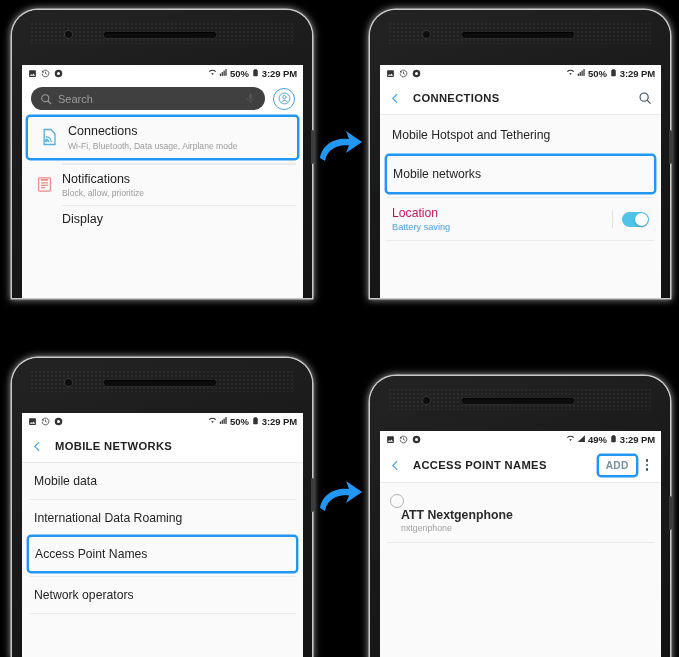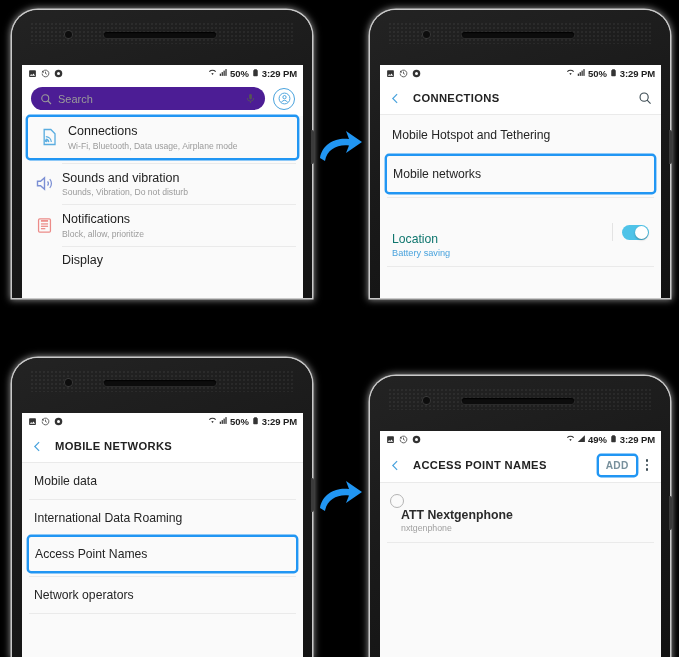--- a/index.html
+++ b/index.html
@@ -45,21 +45,21 @@
     height: 17px; display: flex; align-items: center;
     padding: 0 6px; background: #fff; font-size: 9.5px; color: #222;
   }
   .sb-left { display: flex; align-items: center; gap: 4px; }
   .sb-right { margin-left: auto; display: flex; align-items: flex-start; gap: 2px; font-weight: 700; font-size:9.5px; letter-spacing:-.1px;}
   .sb-ico { width: 9px; height: 9px; display:block; }
 
   
   .searchrow { display: flex; align-items: center; padding: 5px 8px 6px 9px; background:#fff; }
   .searchbox {
-    flex: 1; height: 23px; border-radius: 12px; background: #4c1d95;
+    flex: 1; height: 23px; border-radius: 12px; background: #404040;
     display: flex; align-items: center; padding: 0 9px; gap: 6px;
   }
   .searchbox .ph { color: #9a9a9a; font-size: 11px; }
   .mic { margin-left: auto; }
   .avatar {
     width: 22px; height: 22px; border-radius: 50%; margin-left: 8px;
     border: 1.3px solid #4aa3dd; display: flex; align-items: center; justify-content: center;
     flex-shrink:0;
   }
 
@@ -81,21 +81,21 @@
   .appbar .title { font-size: 11.2px; font-weight: 700; color:#222; letter-spacing: .35px; margin-left: 11px; }
   .appbar .right { margin-left:auto; display:flex; align-items:center; gap: 6px; }
   .backchev { color:#4aa3dd; }
   .addbtn { font-size: 10.2px; font-weight: 700; color:#78909c; padding: 4px 7px; letter-spacing:.3px; }
   .kebab { display:flex; flex-direction:column; gap:2px; padding: 3px 4px; }
   .kebab i { width:2.4px; height:2.4px; border-radius:50%; background:#3a4a52; display:block; }
 
   
   .prow { padding: 10px 12px; font-size: 12.2px; color: #252525; background:#fafafa; position:relative;}
   .prow .sub { font-size: 9.2px; color:#4aa3dd; margin-top:2px; }
-  .prow .main { font-size: 12.2px; color:#0f766e;margin-top:26px; }
+  .prow .main { font-size: 12.2px; color:#be185d; }
   .rowflex { display:flex; align-items:center; }
 
   .toggle-wrap { margin-left:auto; display:flex; align-items:center; gap:9px; }
   .tdiv { width:1px; height:18px; background:#e3e3e3; }
   .toggle { width:27px; height:15px; border-radius:8px; background:#4FC3E8; position:relative; }
   .toggle i { position:absolute; right:1px; top:1px; width:13px; height:13px; border-radius:50%; background:#fff; box-shadow:0 1px 2px rgba(0,0,0,.3); }
 
   
   .apnrow { display:flex; align-items:flex-start; padding: 9px 12px 9px 10px; background:#fafafa;flex-direction:column; }
   .radio { width:14px; height:14px; border-radius:50%; border:1.3px solid #b4b4b4; margin-top:2px; flex-shrink:0;}
@@ -189,33 +189,20 @@
               </svg>
           </div>
           <div class="tx">
             <div class="t1">Connections</div>
             <div class="t2">Wi-Fi, Bluetooth, Data usage, Airplane mode</div>
           </div>
         </div>
 
         <div class="divider" style="margin-top:5px;"></div>
 
-        <div class="srow">
-          <div class="ic">
-            <svg width="21" height="21" viewBox="0 0 24 24" fill="none" stroke="#7b8fd4" stroke-width="1.6">
-                <path d="M4 9.5h3.5L12 5.5v13L7.5 14.5H4z"></path>
-                <path d="M15.5 9.5a4 4 0 0 1 0 5" stroke-width="1.4"></path>
-                <path d="M18 7a7.5 7.5 0 0 1 0 10" stroke-width="1.4"></path>
-              </svg>
-          </div>
-          <div class="tx">
-            <div class="t1">Sounds and vibration</div>
-            <div class="t2">Sounds, Vibration, Do not disturb</div>
-          </div>
-        </div>
 
         <div class="divider"></div>
 
         <div class="srow">
           <div class="ic">
             <svg width="19" height="19" viewBox="0 0 24 24" fill="none" stroke="#ec8b88" stroke-width="1.6">
                 <rect x="4.5" y="3.5" width="15" height="17" rx="1.5"></rect>
                 <line x1="7.5" y1="6.2" x2="16.5" y2="6.2" stroke-width="2.2"></line>
                 <line x1="7.5" y1="10" x2="16.5" y2="10"></line>
                 <line x1="7.5" y1="13" x2="16.5" y2="13"></line>

